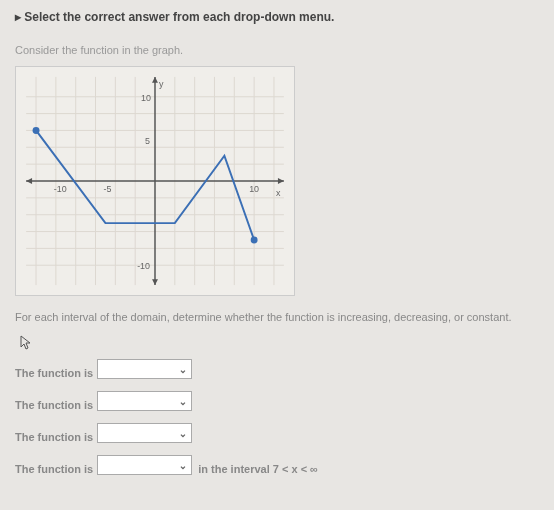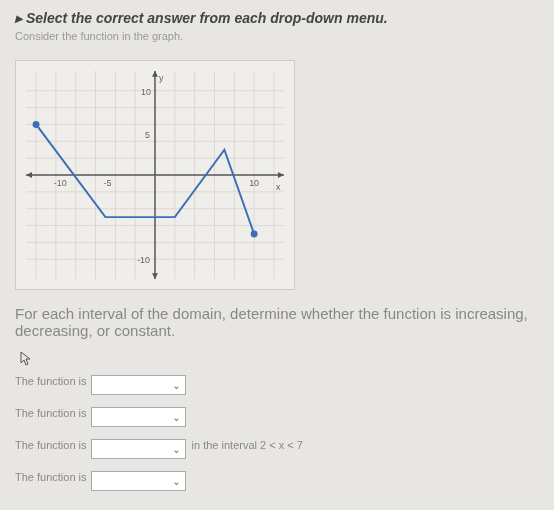--- a/index.html
+++ b/index.html
@@ -6,58 +6,58 @@
     body {
       width: 554px;
       height: 510px;
       background: #e8e6e3;
       font-family: Arial, sans-serif;
       color: #555;
       padding: 10px 15px;
       overflow: hidden;
     }
     .header {
-      font-size: 14px;
+      font-size: 12px;
       font-weight: bold;
       color: #444;
-      margin-bottom: 4px;
-      font-style: italic;
+      margin-bottom: 20px;
     }
     .subheader {
       font-size: 11px;
       color: #999;
-      margin-bottom: 18px;
+      margin-bottom: 10px;
     }
     .graph-container {
       width: 280px;
       height: 230px;
       background: #f0eeea;
       border: 1px solid #ccc;
       position: relative;
       margin-bottom: 15px;
     }
     .graph-svg {
       width: 100%;
       height: 100%;
     }
     .instruction {
-      font-size: 15px;
+      font-size: 11px;
       color: #888;
       margin-bottom: 12px;
     }
     .cursor-icon {
       margin-left: 5px;
       margin-bottom: 4px;
     }
     .question-row {
       display: flex;
-      align-items: flex-start;
+      align-items: flex-end;
       margin-bottom: 12px;
       font-size: 11px;
       color: #888;
+      font-weight: bold;
     }
     .question-label {
       margin-right: 4px;
     }
     .dropdown {
       width: 95px;
       height: 20px;
       background: #fff;
       border: 1px solid #aaa;
       display: flex;
@@ -152,21 +152,21 @@
   <div class="dropdown">
     <span class="dropdown-arrow">⌄</span>
   </div>
 </div>
 
 <div class="question-row">
   <span class="question-label">The function is</span>
   <div class="dropdown">
     <span class="dropdown-arrow">⌄</span>
   </div>
-  <span class="interval-text">in the interval 2 &lt; x &lt; 7</span>
 </div>
 
 <div class="question-row">
   <span class="question-label">The function is</span>
   <div class="dropdown">
     <span class="dropdown-arrow">⌄</span>
   </div>
+  <span class="interval-text">in the interval 7 &lt; x &lt; ∞</span>
 </div>
 
 </body></html>

